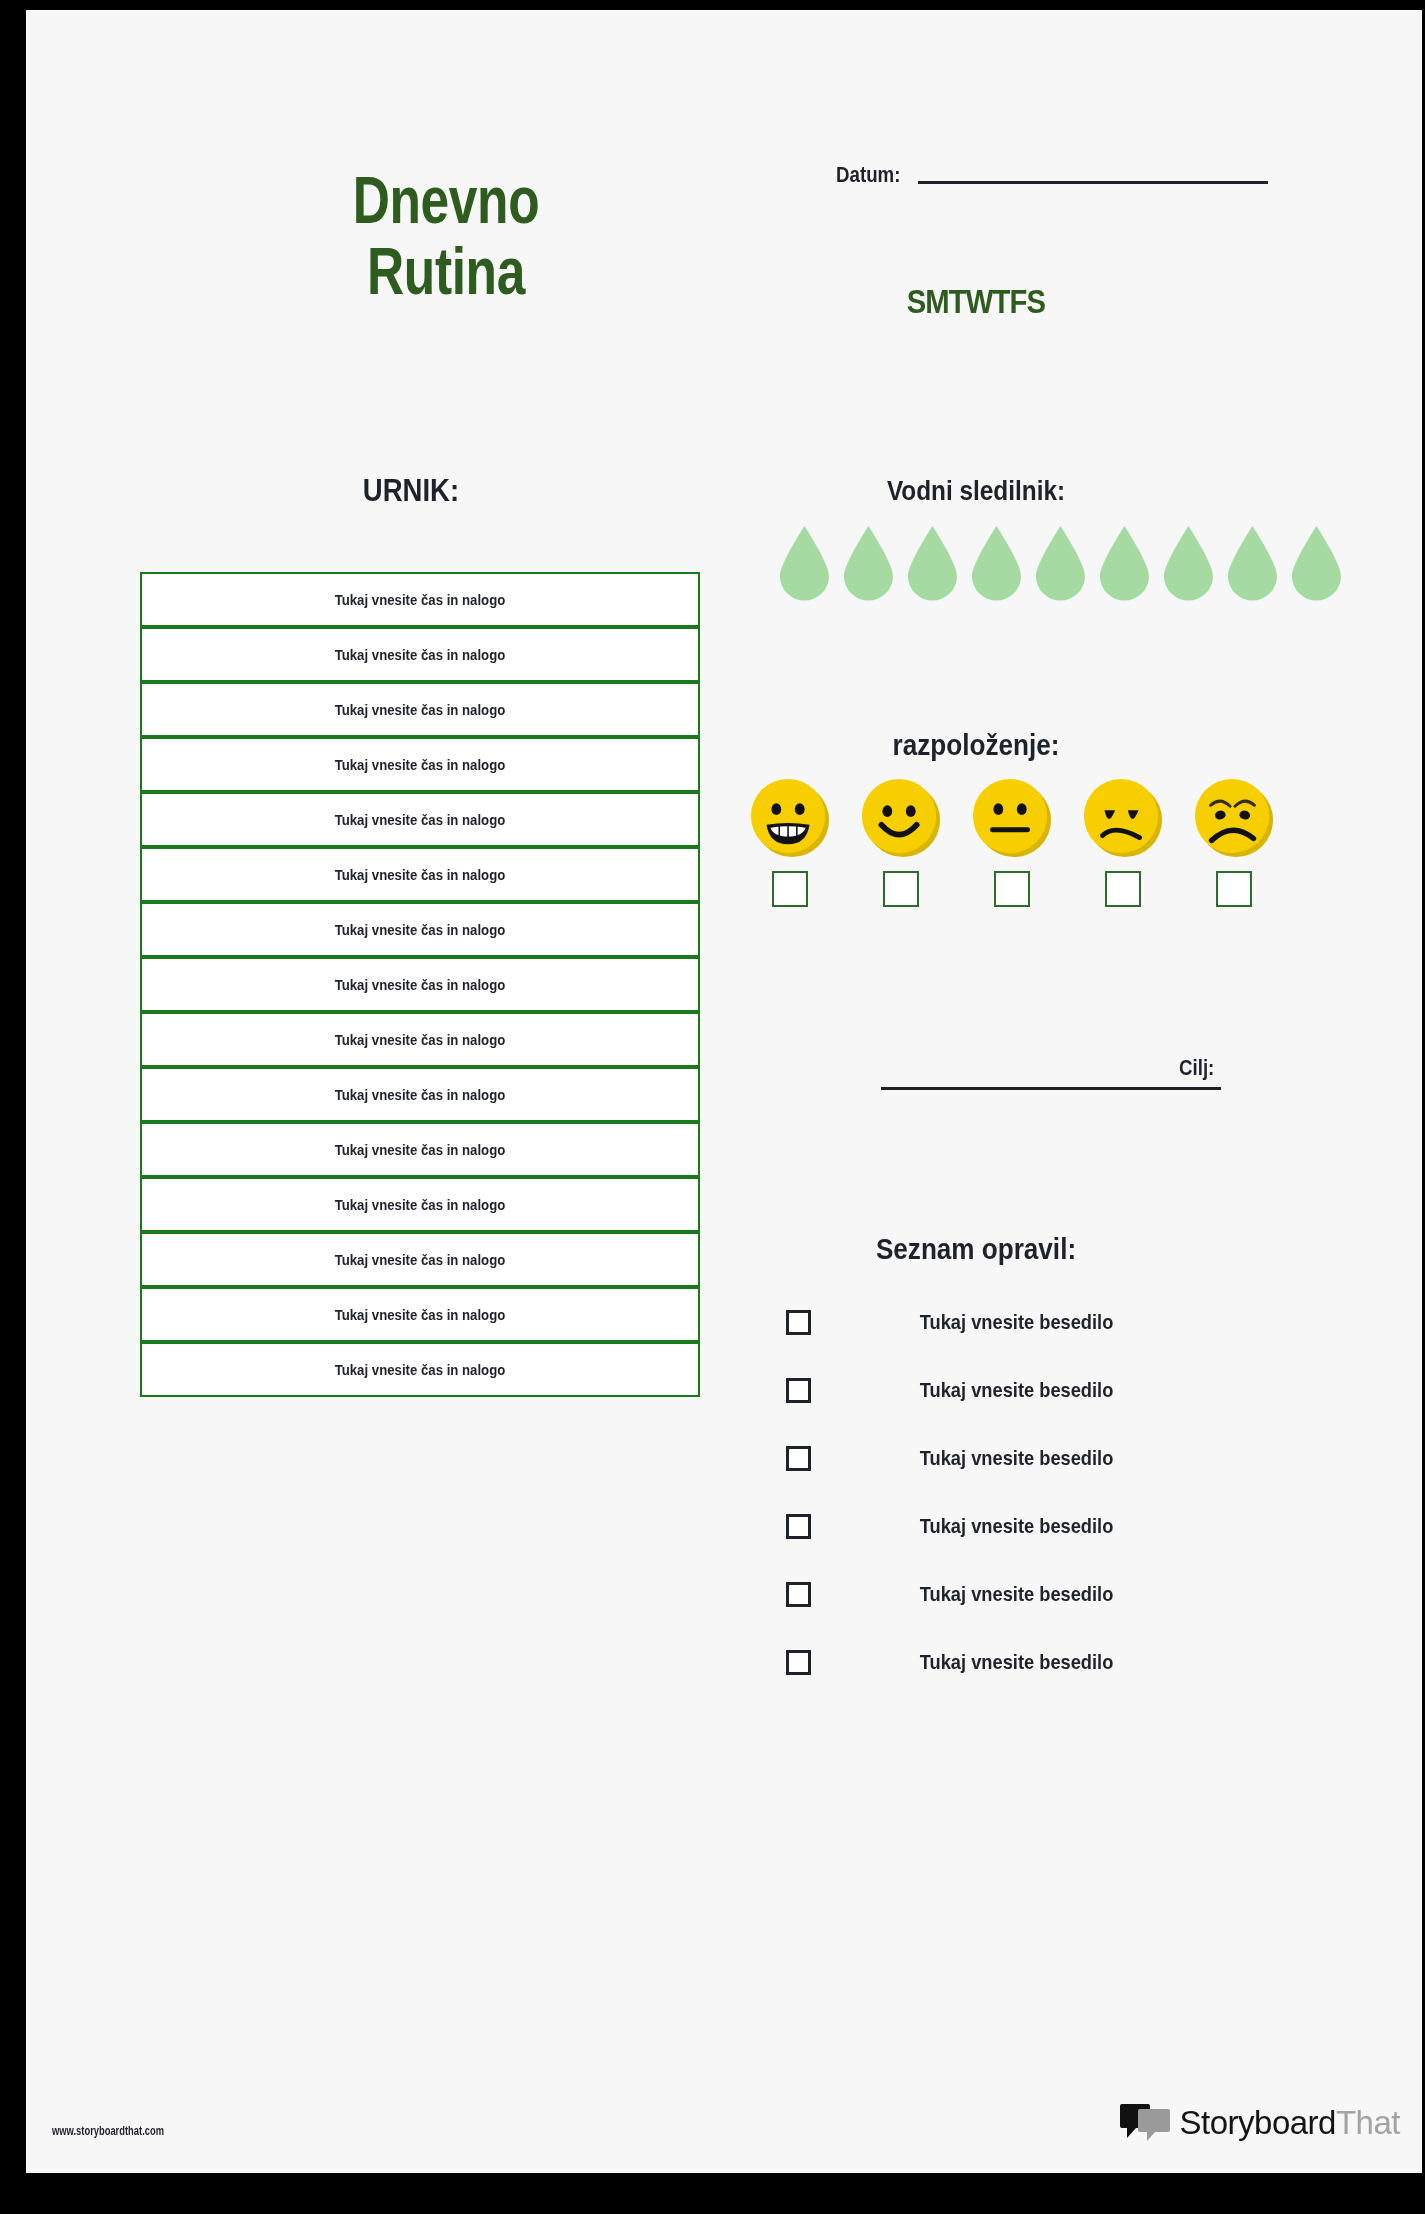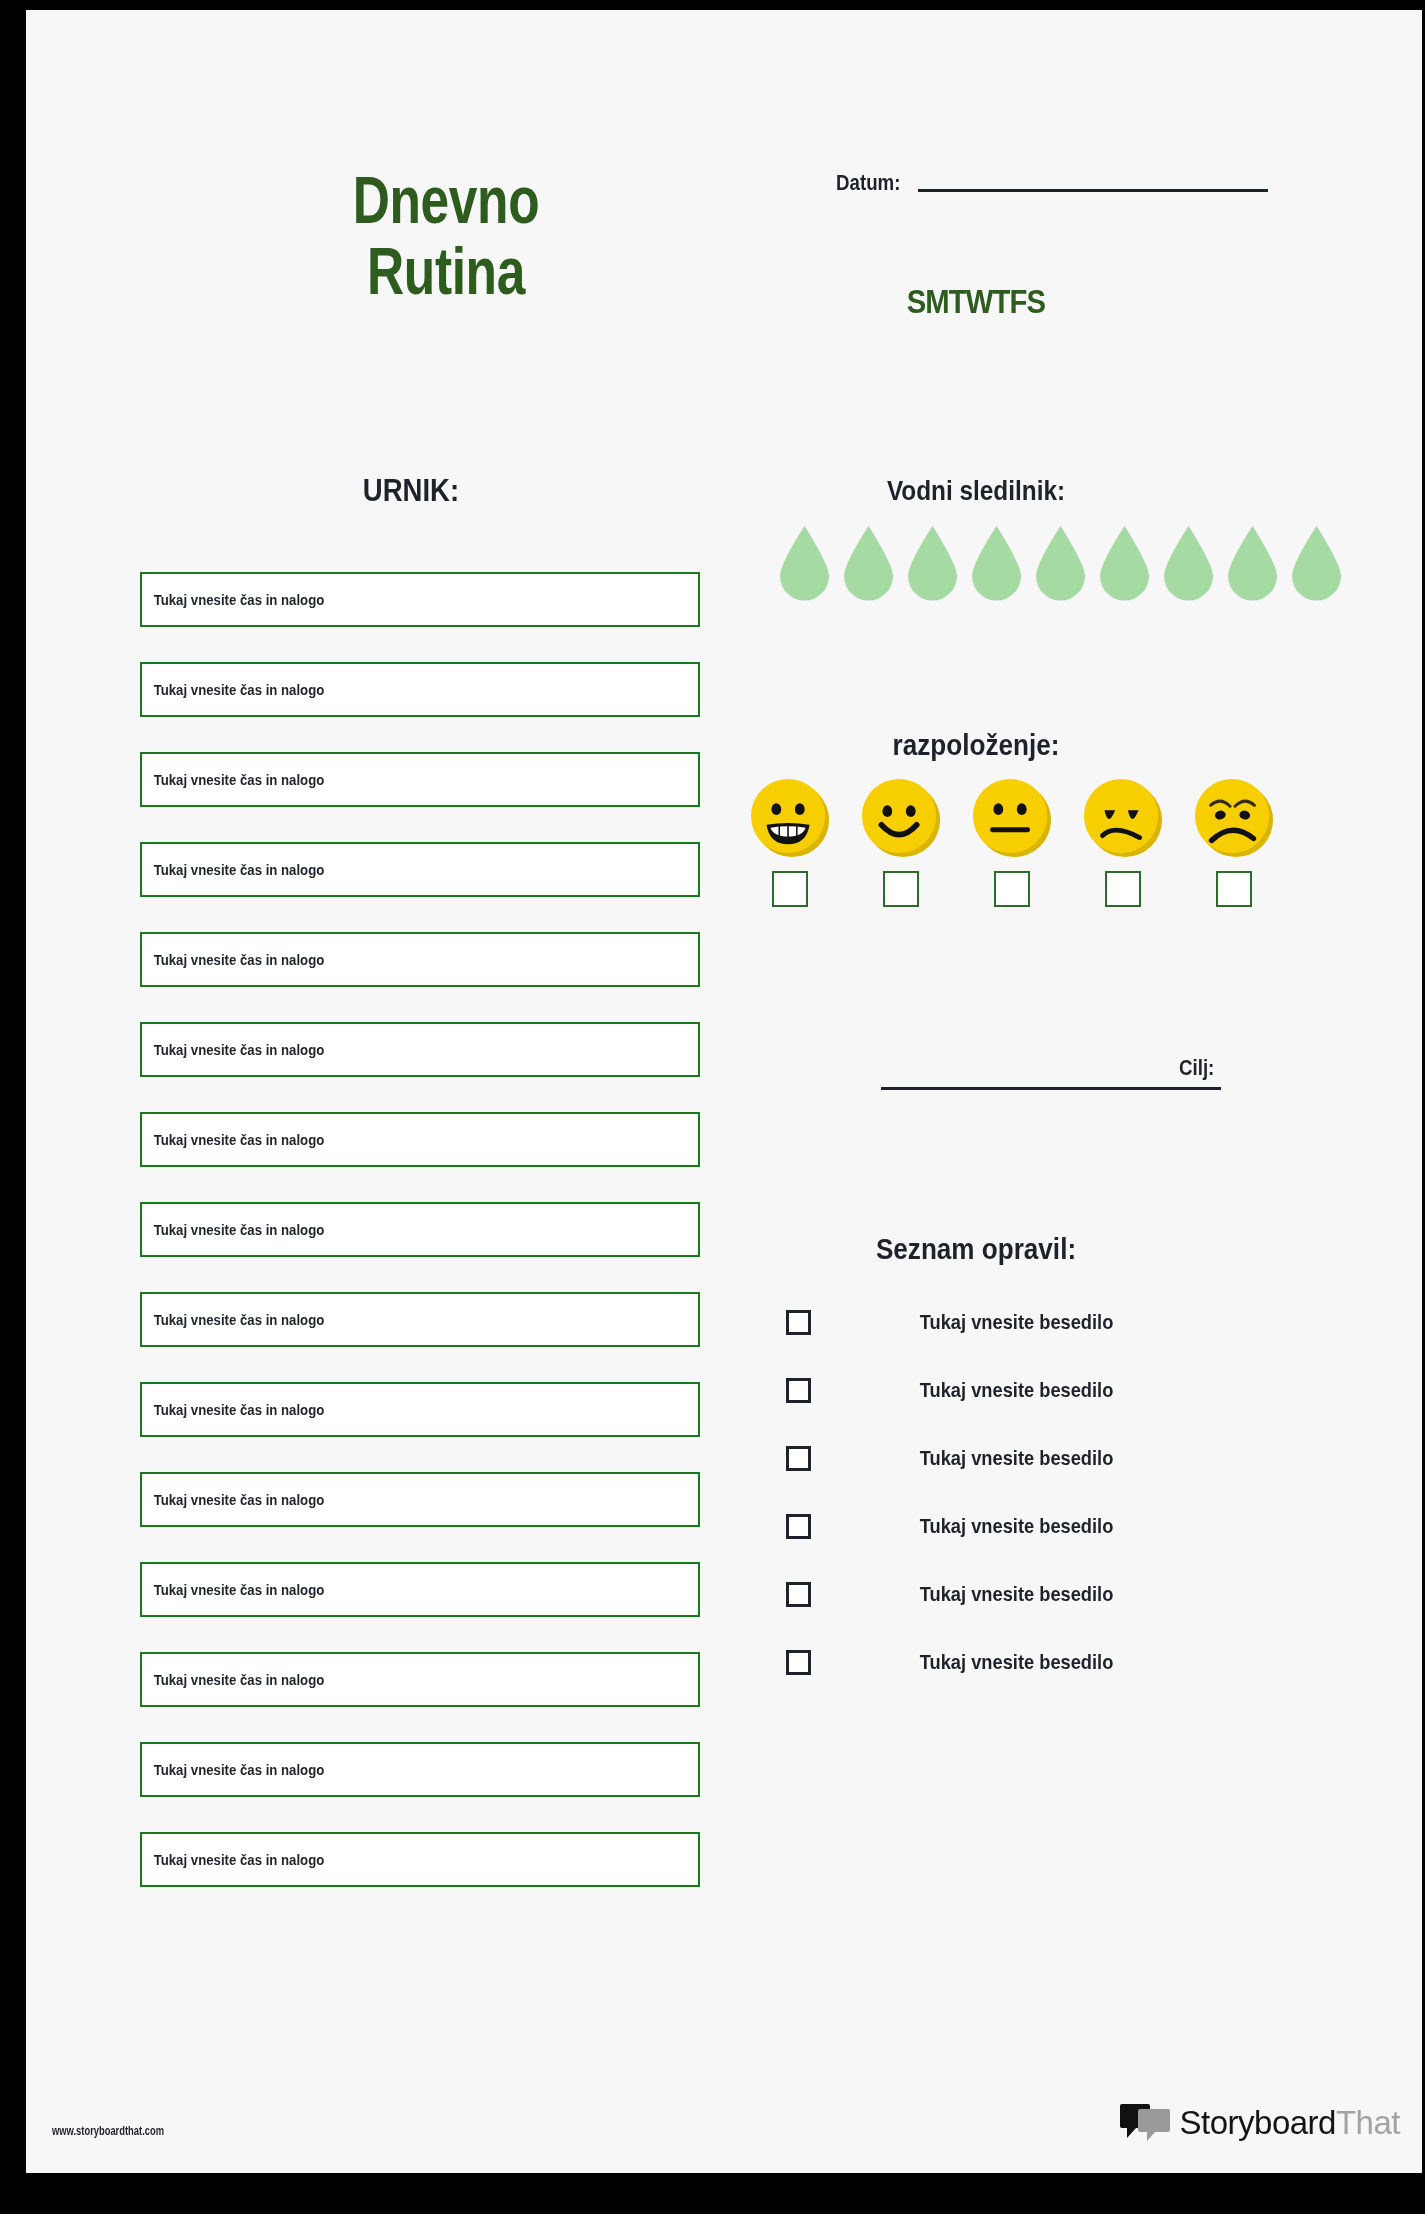--- a/index.html
+++ b/index.html
@@ -38,21 +38,20 @@
   .title .line2 { display: block; }
 
   
   .datum-row {
     position: absolute;
     left: 810px;
     top: 152px;
     display: flex;
     align-items: flex-end;
     gap: 6px;
-    margin-top: 8px;
   }
   .datum-label {
     color: #1E222A;
     font-weight: bold;
     font-size: 22px;
     font-family: "Liberation Sans Narrow", "Liberation Sans", sans-serif;
     transform: scaleX(0.85);
     transform-origin: left bottom;
     white-space: nowrap;
   }
@@ -102,26 +101,25 @@
   }
   #todo-heading {
     left: 760px; top: 1222px; width: 380px;
     font-size: 30px; transform: scaleX(0.87);
   }
 
   
   #schedule { position: absolute; left: 114px; top: 562px; width: 560px; }
   .sched-box {
     height: 55px;
-    margin-bottom: 35px;
     background: #FFFFFF;
     border: 2px solid #19791C;
     display: flex;
     align-items: center;
-    justify-content: flex-start;
+    justify-content: center;
   }
   .sched-text {
     color: #1E222A;
     font-weight: bold;
     font-size: 15px;
     font-family: "Liberation Sans Narrow", "Liberation Sans", sans-serif;
     transform: scaleX(0.88);
   }
 
   

